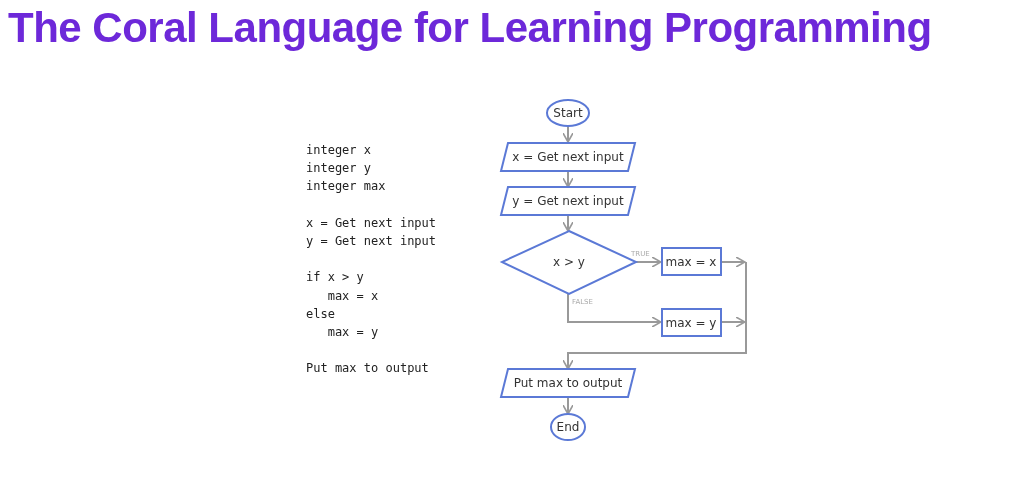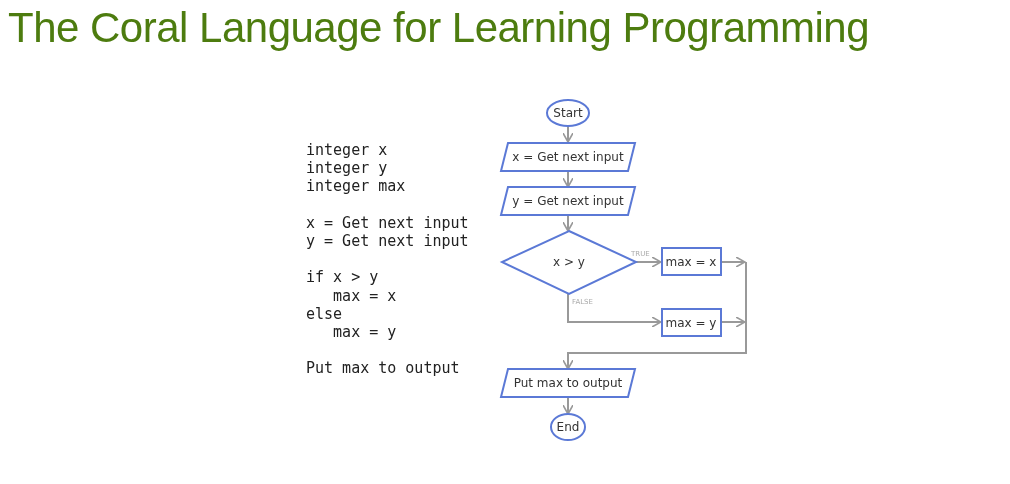--- a/index.html
+++ b/index.html
@@ -1,18 +1,18 @@
 <!DOCTYPE html>
 <html><head>
 <meta charset="utf-8">
 <style>
   html,body{margin:0;padding:0;background:#fff;}
   body{width:1010px;height:484px;position:relative;overflow:hidden;font-family:"Liberation Sans",sans-serif;}
-  h1{position:absolute;left:8px;top:0;margin:0;font-family:"Liberation Sans",sans-serif;font-weight:normal;font-size:42px;line-height:56px;color:#4d7c0f;letter-spacing:-0.5px;}
-  .code{position:absolute;left:306px;top:141px;font-family:"DejaVu Sans Mono",monospace;font-size:15px;line-height:18.2px;color:#222;white-space:pre;margin:0;}
+  h1{position:absolute;left:8px;top:0;margin:0;font-family:"Liberation Sans",sans-serif;font-weight:bold;font-size:42px;line-height:56px;color:#6d28d9;letter-spacing:-0.5px;}
+  .code{position:absolute;left:306px;top:141px;font-family:"DejaVu Sans Mono",monospace;font-size:12px;line-height:18.2px;color:#222;white-space:pre;margin:0;}
   svg{position:absolute;left:0;top:0;}
   svg text{font-family:"DejaVu Sans",sans-serif;}
 </style>
 </head>
 <body>
 
 <h1>The Coral Language for Learning Programming</h1>
 
 <pre class="code"><span>integer x</span>
 <span>integer y</span>

